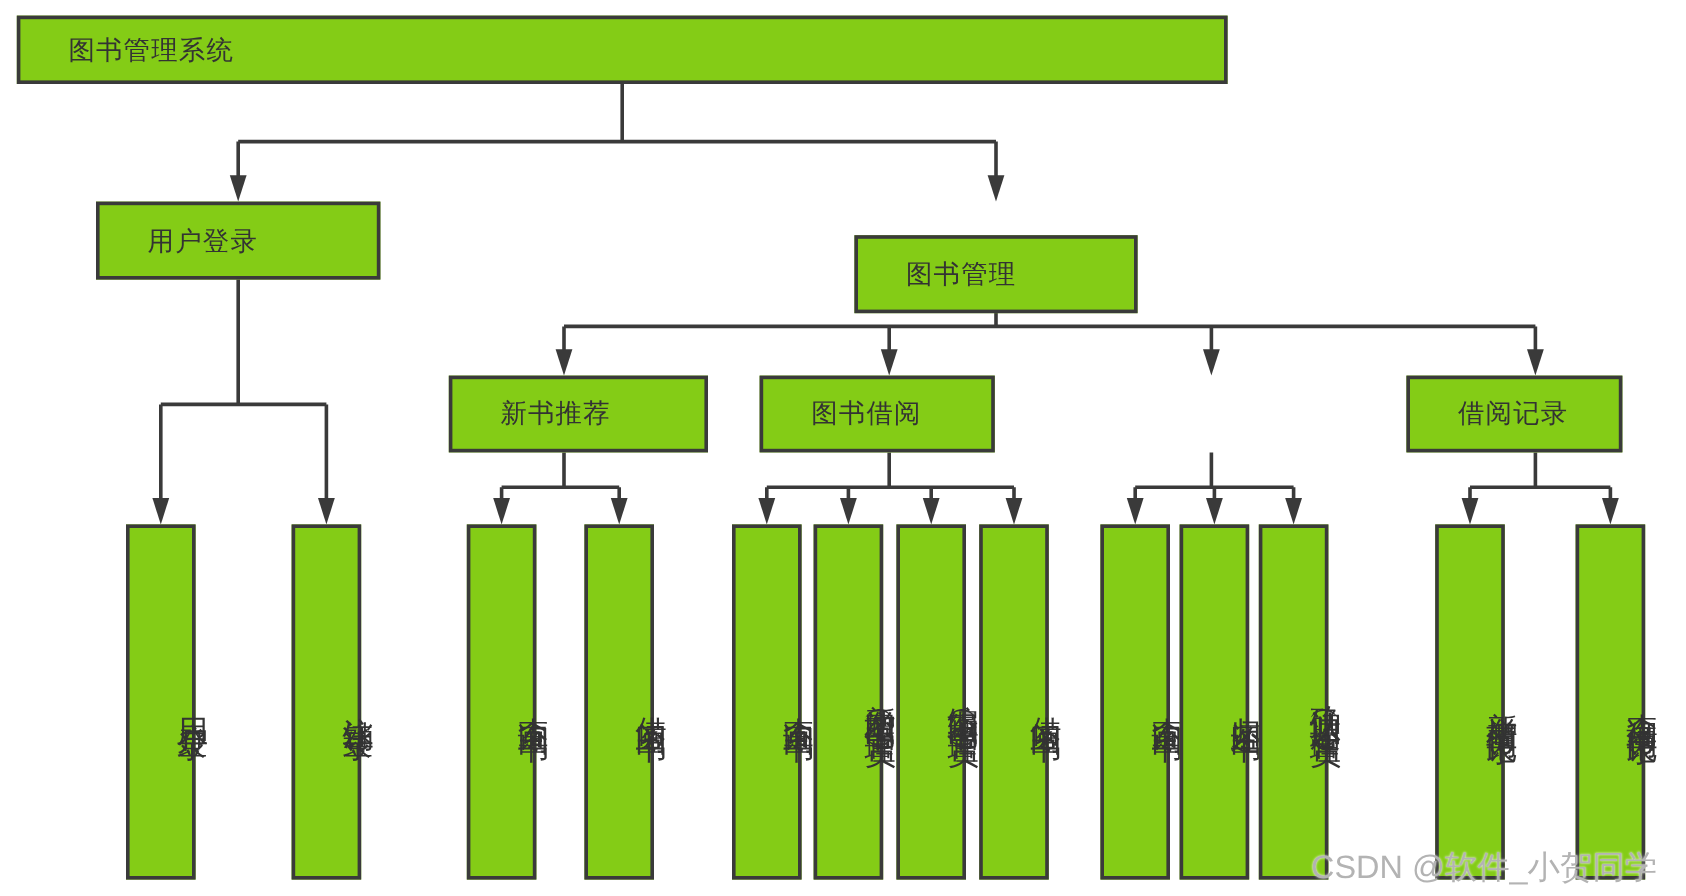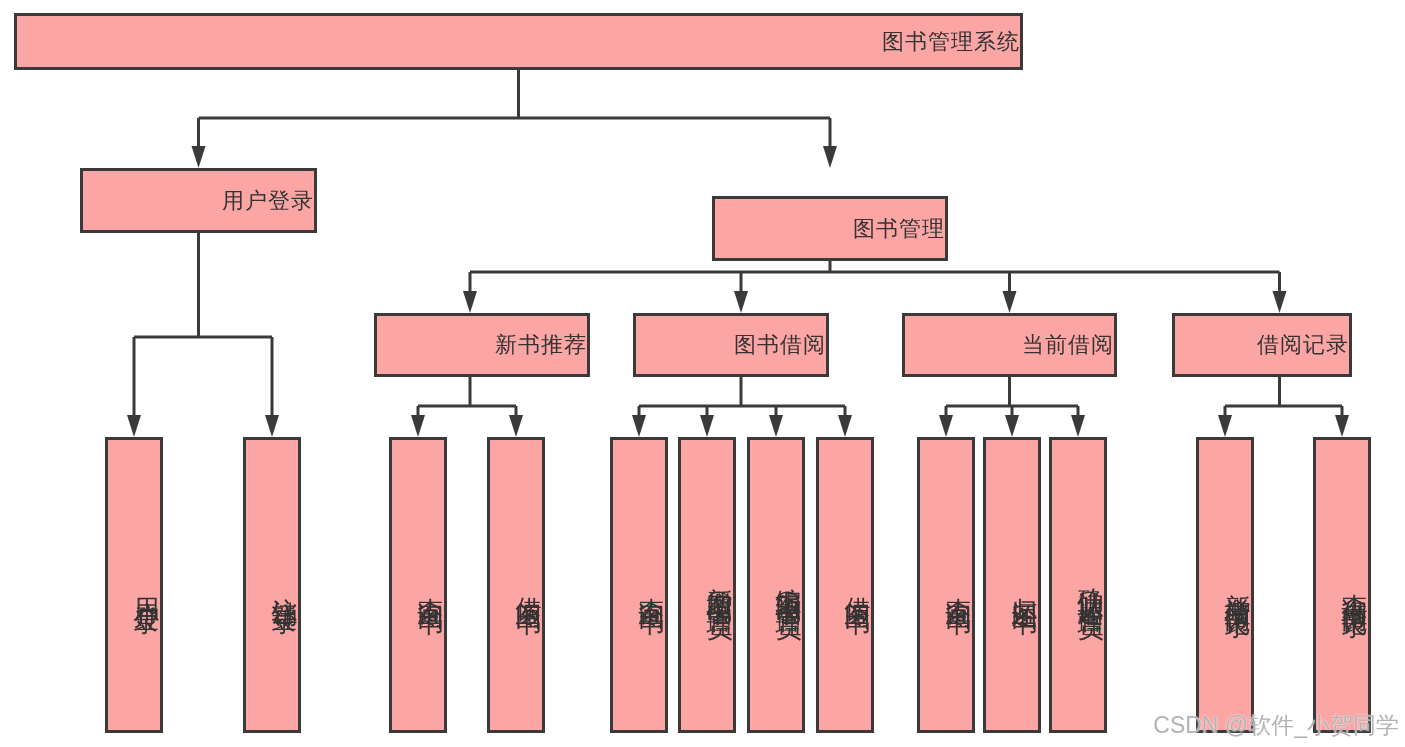--- a/index.html
+++ b/index.html
@@ -29,46 +29,47 @@
     stroke: var(--line);
     stroke-width: 3;
     fill: none;
   }
   .connectors polygon {
     fill: var(--line);
     stroke: none;
   }
   .node {
     position: absolute;
-    background: #fca5a5;
+    background: #84cc16;
     border: 3px solid var(--line);
     display: flex;
     align-items: center;
-    justify-content: flex-end;
+    justify-content: flex-start;
     z-index: 2;
+    padding-left: 40px;
   }
   .hlabel {
     font-size: 22px;
     letter-spacing: 1px;
     white-space: nowrap;
   }
   .vbox { width: 58px; top: 437px; height: 296px; }
   .vlabel {
     writing-mode: vertical-rl;
     text-orientation: mixed;
     font-size: 26px;
     letter-spacing: 4px;
     line-height: 1;
     white-space: nowrap;
   }
   .watermark {
     position: absolute;
-    right: 6px;
+    right: 24px;
     bottom: 6px;
-    font-size: 23px;
+    font-size: 27px;
     color: var(--wm);
     text-shadow: 0 0 2px #ffffff;
     z-index: 3;
     white-space: nowrap;
   }
 </style>
 </head>
 <body>
 
 <div class="canvas">
@@ -119,23 +120,20 @@
   <div class="node" style="left:712px; top:168px; width:236px; height:65px;margin-top:28px;">
     <span class="hlabel">图书管理</span>
   </div>
 
   <div class="node" style="left:362px; top:313px; width:216px; height:64px;margin-left:12px;">
     <span class="hlabel">新书推荐</span>
   </div>
   <div class="node" style="left:633px; top:313px; width:196px; height:64px;">
     <span class="hlabel">图书借阅</span>
   </div>
-  <div class="node" style="left:902px; top:313px; width:215px; height:64px;">
-    <span class="hlabel">当前借阅</span>
-  </div>
   <div class="node" style="left:1172px; top:313px; width:180px; height:64px;">
     <span class="hlabel">借阅记录</span>
   </div>
 
   <div class="node vbox" style="left:105px;">
     <span class="vlabel">用户登录</span>
   </div>
   <div class="node vbox" style="left:243px;">
     <span class="vlabel">注销登录</span>
   </div>

